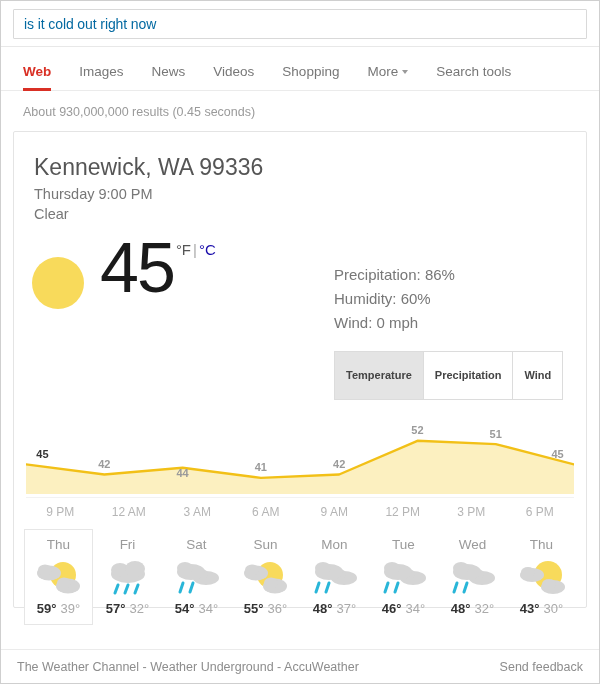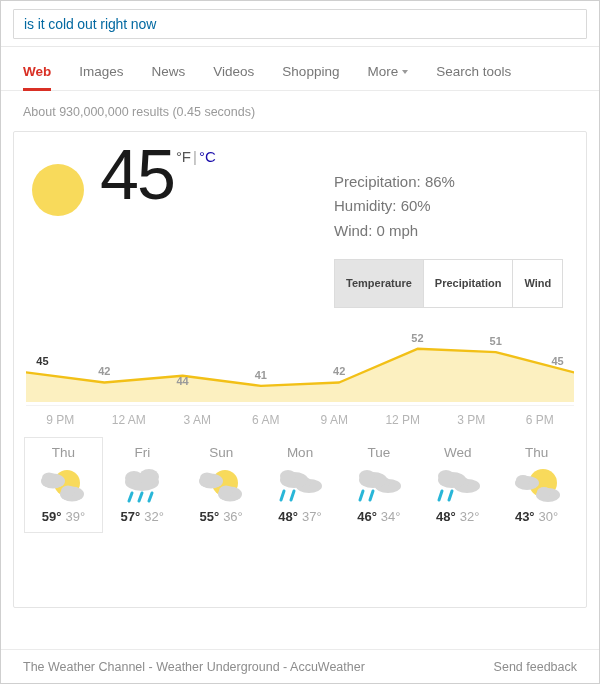--- a/index.html
+++ b/index.html
@@ -237,21 +237,21 @@
 
   
   .footer {
     position: absolute;
     left: 0; right: 0; bottom: 0;
     height: 34px;
     border-top: 1px solid #ebebeb;
     display: flex;
     align-items: center;
     justify-content: space-between;
-    padding: 0 22px;
+    padding: 0 16px;
     font-size: 12.5px;
     color: #8d8d8d;
     background: #fff;
   }
 </style>
 </head>
 <body>
 
 <div class="page">
 
@@ -282,20 +282,25 @@
     </div>
     <div class="tab">
       <span>Search tools</span>
     </div>
   </div>
 
   <div class="resultcount">About 930,000,000 results (0.45 seconds)</div>
 
   <div class="card">
 
+    <div class="card-top">
+      <div class="loc">Kennewick, WA 99336</div>
+      <div class="datetime">Thursday 9:00 PM</div>
+      <div class="cond">Clear</div>
+    </div>
 
     <div class="current-row">
       <div class="icon-sun-big"></div>
 
       <div class="temp-block">
         <span class="temp-num">45</span>
         <span class="units">
           <span class="unit-f">°F</span><span class="unit-sep">|</span><span class="unit-c">°C</span>
         </span>
       </div>
@@ -374,20 +379,38 @@
               <line x1="27" y1="29" x2="24" y2="37"></line>
               <line x1="37" y1="29" x2="34" y2="37"></line>
             </g>
           </svg>
         </div>
         <div class="ftemps">
           <span class="fhigh">57°</span><span class="flow">32°</span>
         </div>
       </div>
 
+      <div class="fday">
+        <div class="fname">Sat</div>
+        <div class="ficon">
+          <svg width="54" height="42" viewBox="0 0 54 42">
+            <ellipse cx="36" cy="22" rx="13" ry="7" fill="#d5d5d5"></ellipse>
+            <ellipse cx="31" cy="18" rx="7" ry="5" fill="#d5d5d5"></ellipse>
+            <ellipse cx="21" cy="16" rx="14" ry="8" fill="#d5d5d5"></ellipse>
+            <ellipse cx="15" cy="12" rx="8" ry="6" fill="#d5d5d5"></ellipse>
+            <g stroke="#29b6d8" stroke-width="3" stroke-linecap="round">
+              <line x1="13" y1="27" x2="10" y2="36"></line>
+              <line x1="23" y1="27" x2="20" y2="36"></line>
+            </g>
+          </svg>
+        </div>
+        <div class="ftemps">
+          <span class="fhigh">54°</span><span class="flow">34°</span>
+        </div>
+      </div>
 
       <div class="fday">
         <div class="fname">Sun</div>
         <div class="ficon">
           <svg width="54" height="42" viewBox="0 0 54 42">
             <circle cx="31" cy="19" r="13" fill="#f8da5b"></circle>
             <ellipse cx="17" cy="17" rx="12" ry="7.5" fill="#d5d5d5"></ellipse>
             <ellipse cx="13" cy="14" rx="7" ry="5.5" fill="#d5d5d5"></ellipse>
             <ellipse cx="36" cy="30" rx="12" ry="7.5" fill="#d5d5d5"></ellipse>
             <ellipse cx="32" cy="27" rx="7" ry="5.5" fill="#d5d5d5"></ellipse>

